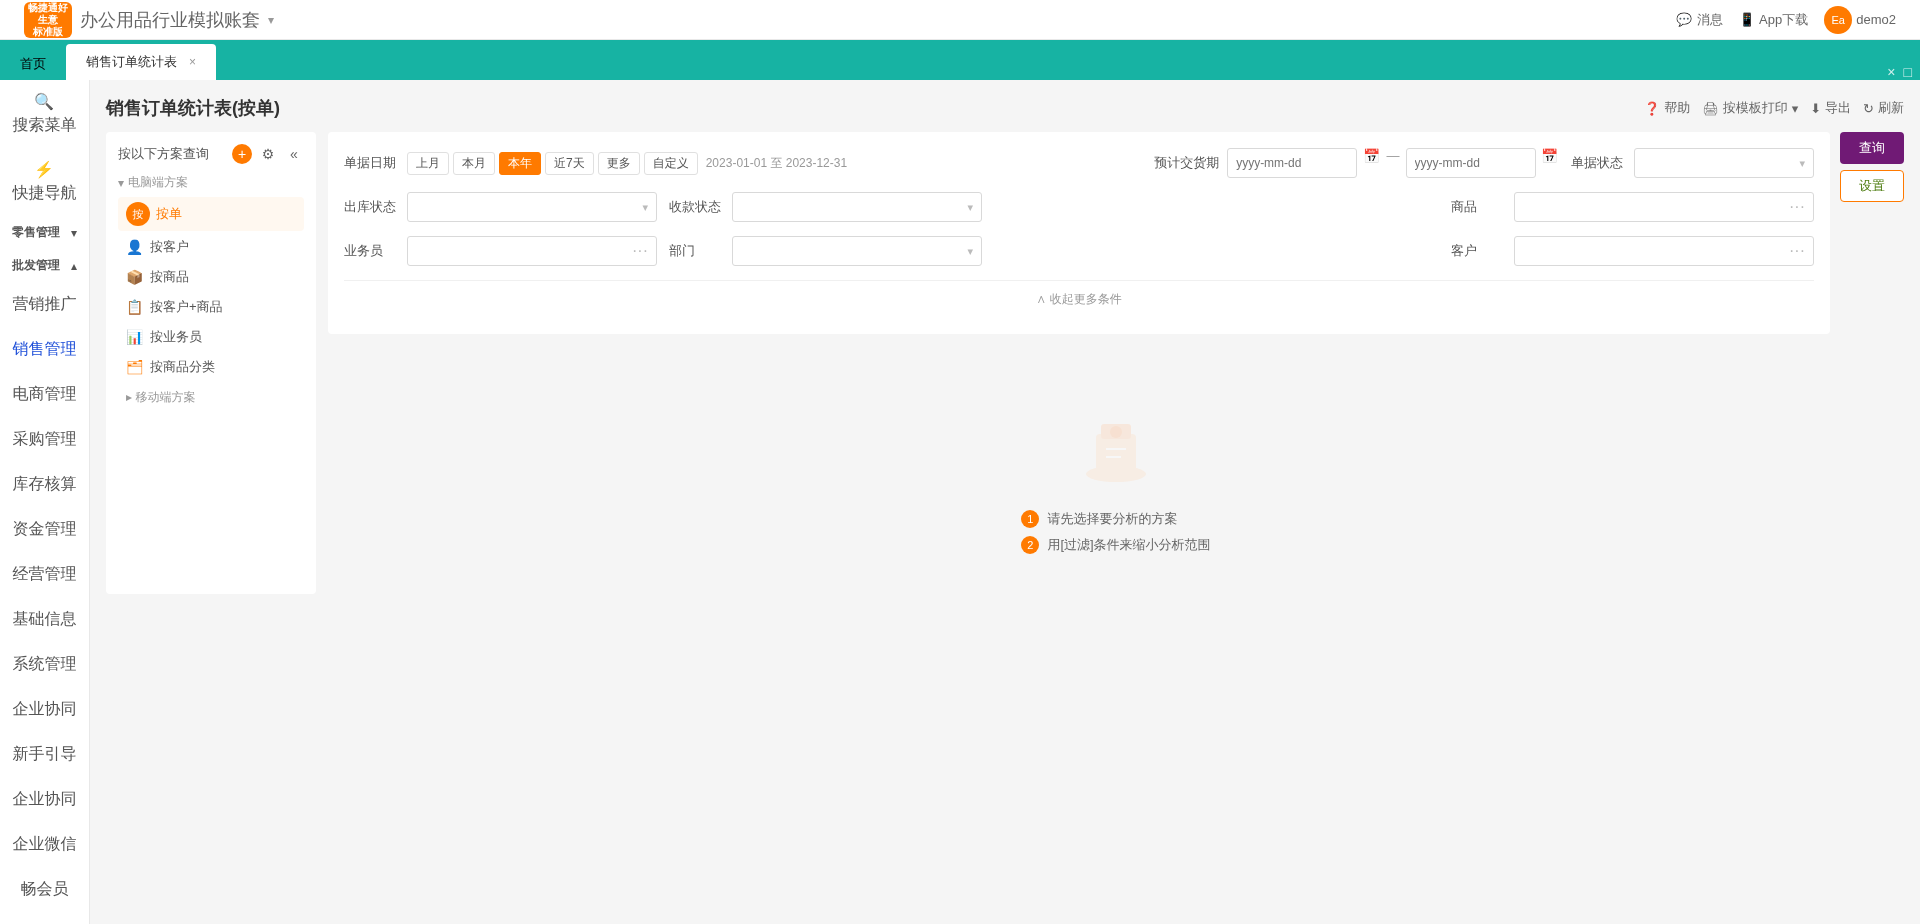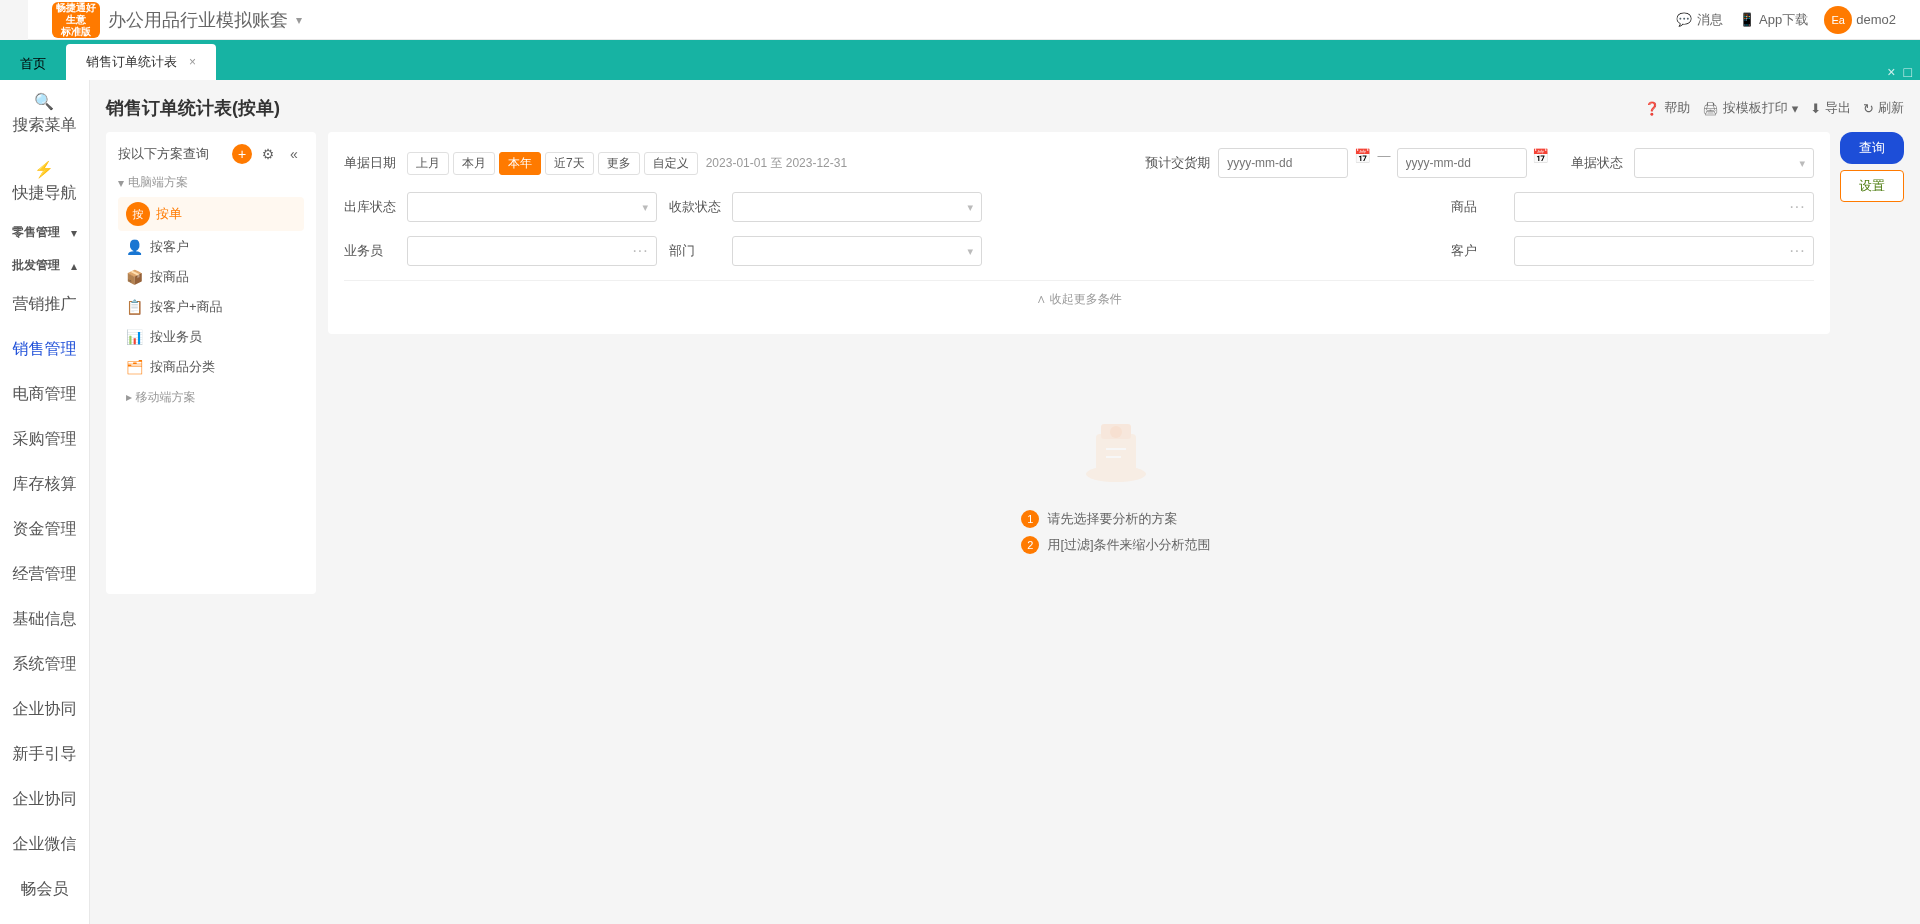--- a/index.html
+++ b/index.html
@@ -1,19 +1,19 @@
 <!DOCTYPE html>
 <html><head>
   <meta charset="utf-8">
   <style>
     * { box-sizing: border-box; margin: 0; padding: 0; font-family: 'Microsoft YaHei', Arial, sans-serif; }
     body { background: #f5f5f5; font-size: 13px; color: #333; display: flex; flex-direction: column; height: 100vh; overflow: hidden; }
 
     
-    .topbar { height: 40px; background: #fff; display: flex; align-items: center; justify-content: space-between; padding: 0 24px; border-bottom: 1px solid #e8e8e8; flex-shrink: 0; margin-left: 28px; }
+    .topbar { height: 40px; background: #fff; display: flex; align-items: center; justify-content: space-between; padding: 0 24px; border-bottom: 1px solid #e8e8e8; flex-shrink: 0; }
     .topbar-left { display: flex; align-items: center; gap: 8px; }
     .logo-box { width: 48px; height: 36px; background: #ff7a00; border-radius: 6px; display: flex; align-items: center; justify-content: center; }
     .logo-text { color: #fff; font-size: 10px; font-weight: bold; text-align: center; line-height: 1.2; }
     .app-title { font-size: 18px; color: #666; }
     .topbar-dropdown { color: #999; font-size: 12px; cursor: pointer; }
     .topbar-right { display: flex; align-items: center; gap: 16px; color: #666; font-size: 13px; }
     .topbar-icon-btn { display: flex; align-items: center; gap: 4px; cursor: pointer; }
     .avatar { width: 28px; height: 28px; border-radius: 50%; background: #ff7a00; display: flex; align-items: center; justify-content: center; color: #fff; font-size: 11px; }
 
     
@@ -79,21 +79,21 @@
     .date-cal-icon { color: #bbb; font-size: 14px; }
     .date-sep { color: #999; }
     .filter-select { height: 30px; border: 1px solid #d9d9d9; border-radius: 3px; padding: 0 8px; font-size: 12px; min-width: 120px; flex: 1; display: flex; align-items: center; justify-content: space-between; cursor: pointer; }
     .filter-select-wide { min-width: 220px; flex: 1; height: 30px; border: 1px solid #d9d9d9; border-radius: 3px; padding: 0 8px; font-size: 12px; display: flex; align-items: center; justify-content: space-between; cursor: pointer; }
     .filter-dropdown-icon { color: #bbb; font-size: 11px; }
     .filter-dots { color: #bbb; font-size: 16px; cursor: pointer; }
     .collapse-bar { text-align: center; padding: 10px; color: #999; font-size: 12px; cursor: pointer; border-top: 1px solid #f0f0f0; margin-top: 6px; }
 
     
     .action-btns { display: flex; flex-direction: column; gap: 6px; flex-shrink: 0; }
-    .btn-primary { background: #1d4ed8; color: #fff; border: none; border-radius: 12px; padding: 6px 18px; font-size: 13px; cursor: pointer; height: 32px; white-space: nowrap; }
+    .btn-primary { background: #701a75; color: #fff; border: none; border-radius: 4px; padding: 6px 18px; font-size: 13px; cursor: pointer; height: 32px; white-space: nowrap; }
     .btn-secondary { background: #fff; color: #4d7c0f; border: 1px solid #ff7a00; border-radius: 4px; padding: 6px 18px; font-size: 13px; cursor: pointer; height: 32px; white-space: nowrap; }
 
     
     .empty-state { display: flex; flex-direction: column; align-items: center; justify-content: center; padding: 60px 0 40px; gap: 16px; }
     .empty-icon { width: 100px; height: 100px; opacity: 0.4; position: relative; }
     .empty-steps { display: flex; flex-direction: column; gap: 8px; }
     .empty-step { display: flex; align-items: center; gap: 8px; font-size: 13px; color: #666; }
     .step-num { width: 18px; height: 18px; border-radius: 50%; background: #ff7a00; color: #fff; font-size: 11px; display: flex; align-items: center; justify-content: center; flex-shrink: 0; }
 
     
@@ -302,21 +302,21 @@
                 <div class="filter-item" style="margin-left:auto;">
                   <span class="filter-label">预计交货期</span>
                   <div class="filter-date-input">
                     <input class="date-input" type="text" placeholder="yyyy-mm-dd" style="">
                     <span class="date-cal-icon">📅</span>
                     <span class="date-sep">—</span>
                     <input class="date-input" type="text" placeholder="yyyy-mm-dd" style="">
                     <span class="date-cal-icon">📅</span>
                   </div>
                 </div>
-                <div class="filter-item" style="margin-left:9px;">
+                <div class="filter-item" style="margin-left:0;">
                   <span class="filter-label">单据状态</span>
                   <div class="filter-select" style="min-width:180px;">
                     <span></span>
                     <span class="filter-dropdown-icon">▾</span>
                   </div>
                 </div>
               </div>
 
               <div class="filter-row">
                 <div class="filter-item">

